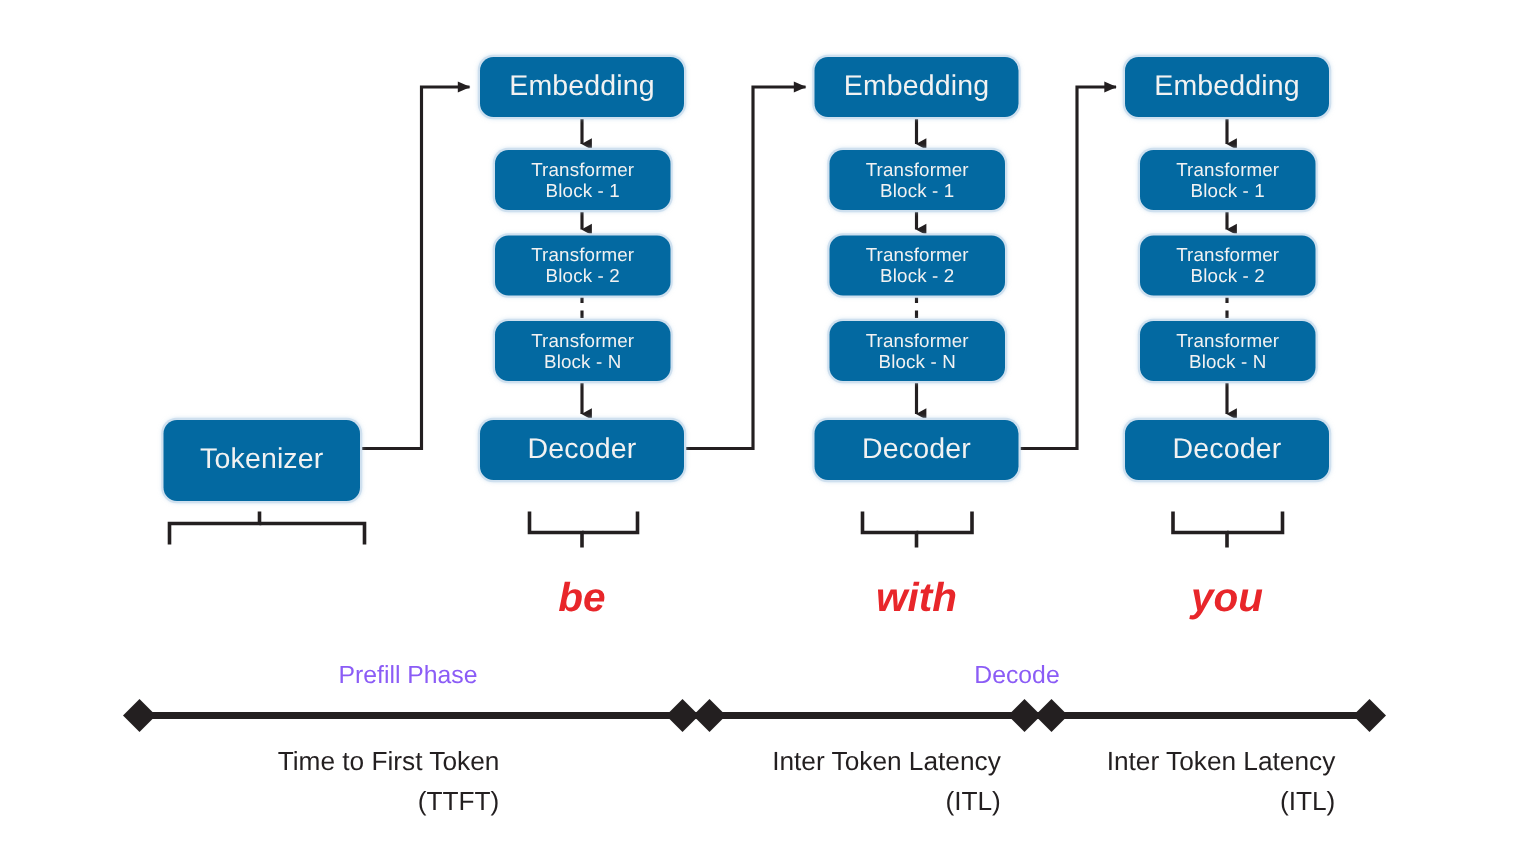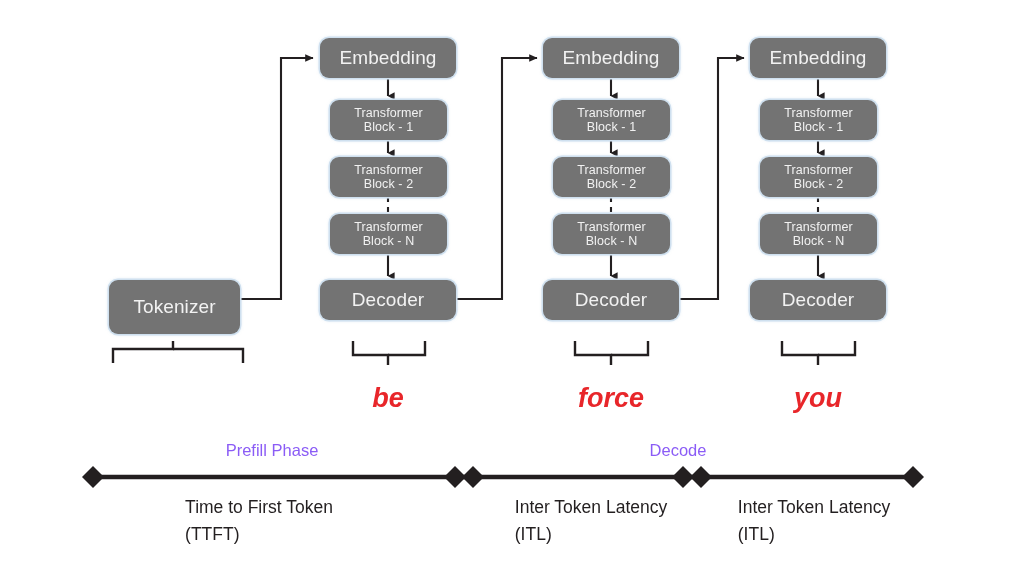--- a/index.html
+++ b/index.html
@@ -23,21 +23,21 @@
   #svg-layer {
     position: absolute;
     left: 0; top: 0;
     width: 1024px;
     height: 576px;
   }
 
   
   .node {
     position: absolute;
-    background: #737373;
+    background: #0369a1;
     border-radius: 9px;
     box-shadow: 0 0 0 1.5px #cfe0ef, 0 0 3px 1px rgba(175,205,230,0.55);
     color: #f2f2f2;
     display: flex;
     align-items: center;
     justify-content: center;
     text-align: center;
     line-height: 1.16;
     box-sizing: border-box;
     z-index: 3;
@@ -73,21 +73,21 @@
     font-size: 16.5px;
     text-align: center;
     white-space: nowrap;
     transform: translateX(-50%);
     z-index: 3;
   }
   .metric-label {
     position: absolute;
     color: #231f20;
     font-size: 17.5px;
-    text-align: left;
+    text-align: right;
     white-space: nowrap;
     transform: translateX(-50%);
     line-height: 1.55;
     z-index: 3;
   }
   .metric-label span { display: block; }
 </style>
 </head>
 <body>
 
@@ -217,21 +217,21 @@
   </div>
   <div class="node small" style="left:760px; top:214px; width:117px; height:40px;">
     <span>Transformer</span>
     <span>Block - N</span>
   </div>
   <div class="node big" style="left:750px; top:280px; width:136px; height:40px;">
     <span>Decoder</span>
   </div>
 
   <div class="token-word" style="left:388px; top:383px;">be</div>
-  <div class="token-word" style="left:611px; top:383px;">force</div>
+  <div class="token-word" style="left:611px; top:383px;">with</div>
   <div class="token-word" style="left:818px; top:383px;">you</div>
 
   <div class="phase-label" style="left:272px; top:441px;">Prefill Phase</div>
   <div class="phase-label" style="left:658px; top:441px;padding-left:40px;">Decode</div>
 
   <div class="metric-label" style="left:259px; top:494px;">
     <span>Time to First Token</span>
     <span>(TTFT)</span>
   </div>
   <div class="metric-label" style="left:591px; top:494px;">

